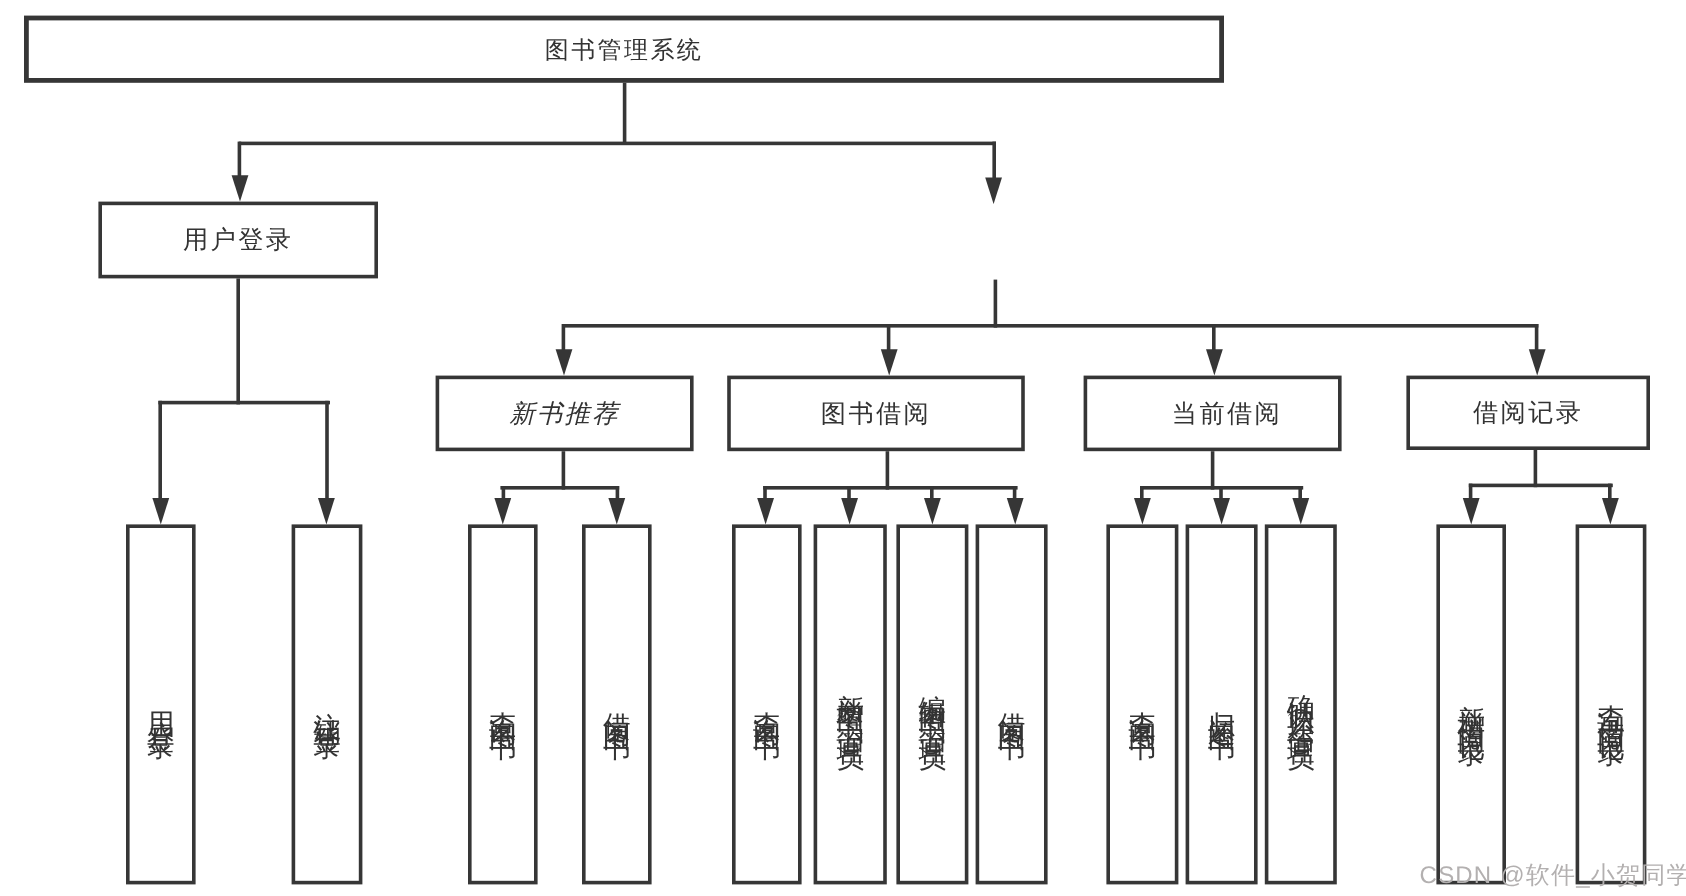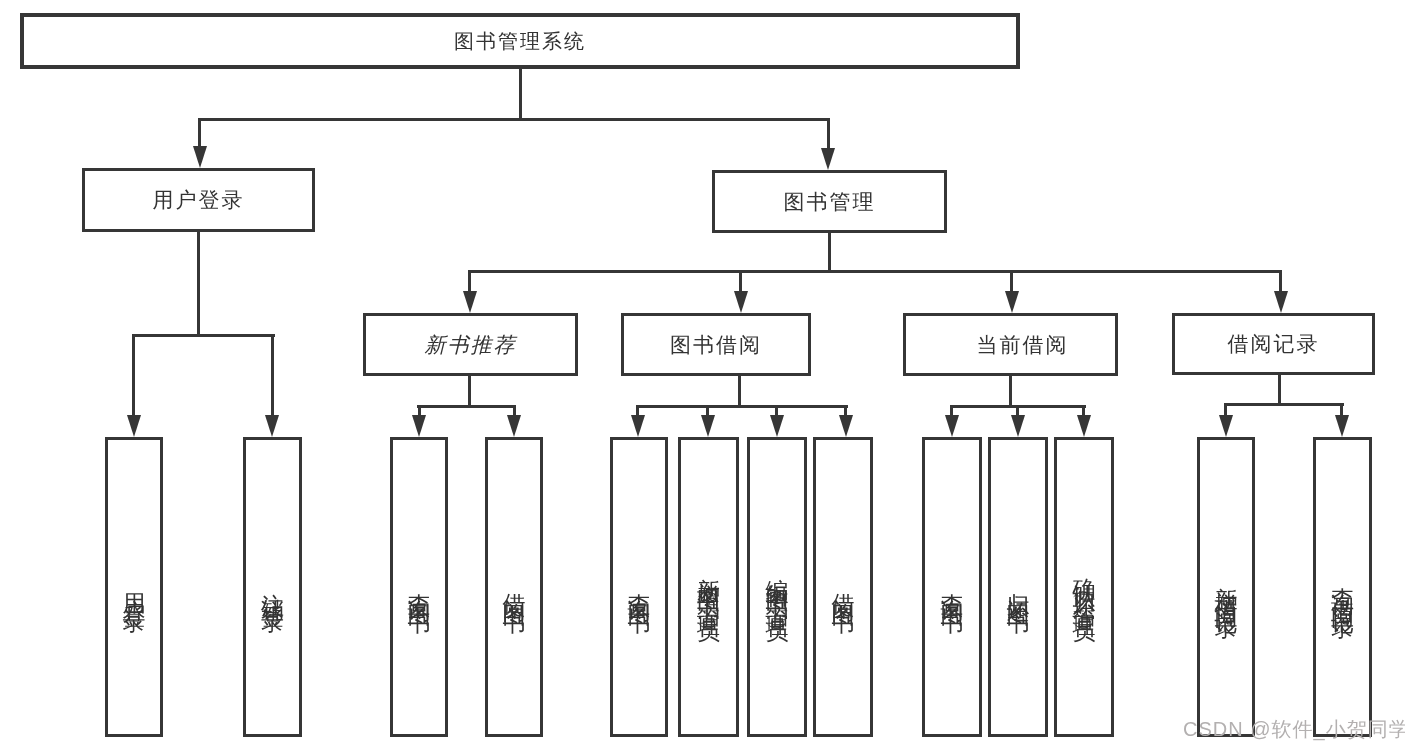--- a/index.html
+++ b/index.html
@@ -35,29 +35,26 @@
 <div class="canvas">
 
   <div class="box hbox root" style="left:20px;top:13px;width:1000px;height:56px;">
     <span>图书管理系统</span>
   </div>
 
   <div class="box hbox" style="left:82px;top:168px;width:233px;height:64px;">
     <span>用户登录</span>
   </div>
 
-  <div class="box hbox" style="left:712px;top:170px;width:235px;height:63px;">
-    <span>图书管理</span>
-  </div>
 
   <div class="box hbox" style="left:363px;top:313px;width:215px;height:63px;font-style:italic;">
     <span>新书推荐</span>
   </div>
 
-  <div class="box hbox" style="left:621px;top:313px;width:190px;height:63px;">
+  <div class="box hbox" style="left:606px;top:313px;width:248px;height:63px;">
     <span>图书借阅</span>
   </div>
 
   <div class="box hbox" style="left:903px;top:313px;width:215px;height:63px;padding-left:24px;">
     <span>当前借阅</span>
   </div>
 
   <div class="box hbox" style="left:1172px;top:313px;width:203px;height:62px;">
     <span>借阅记录</span>
   </div>

